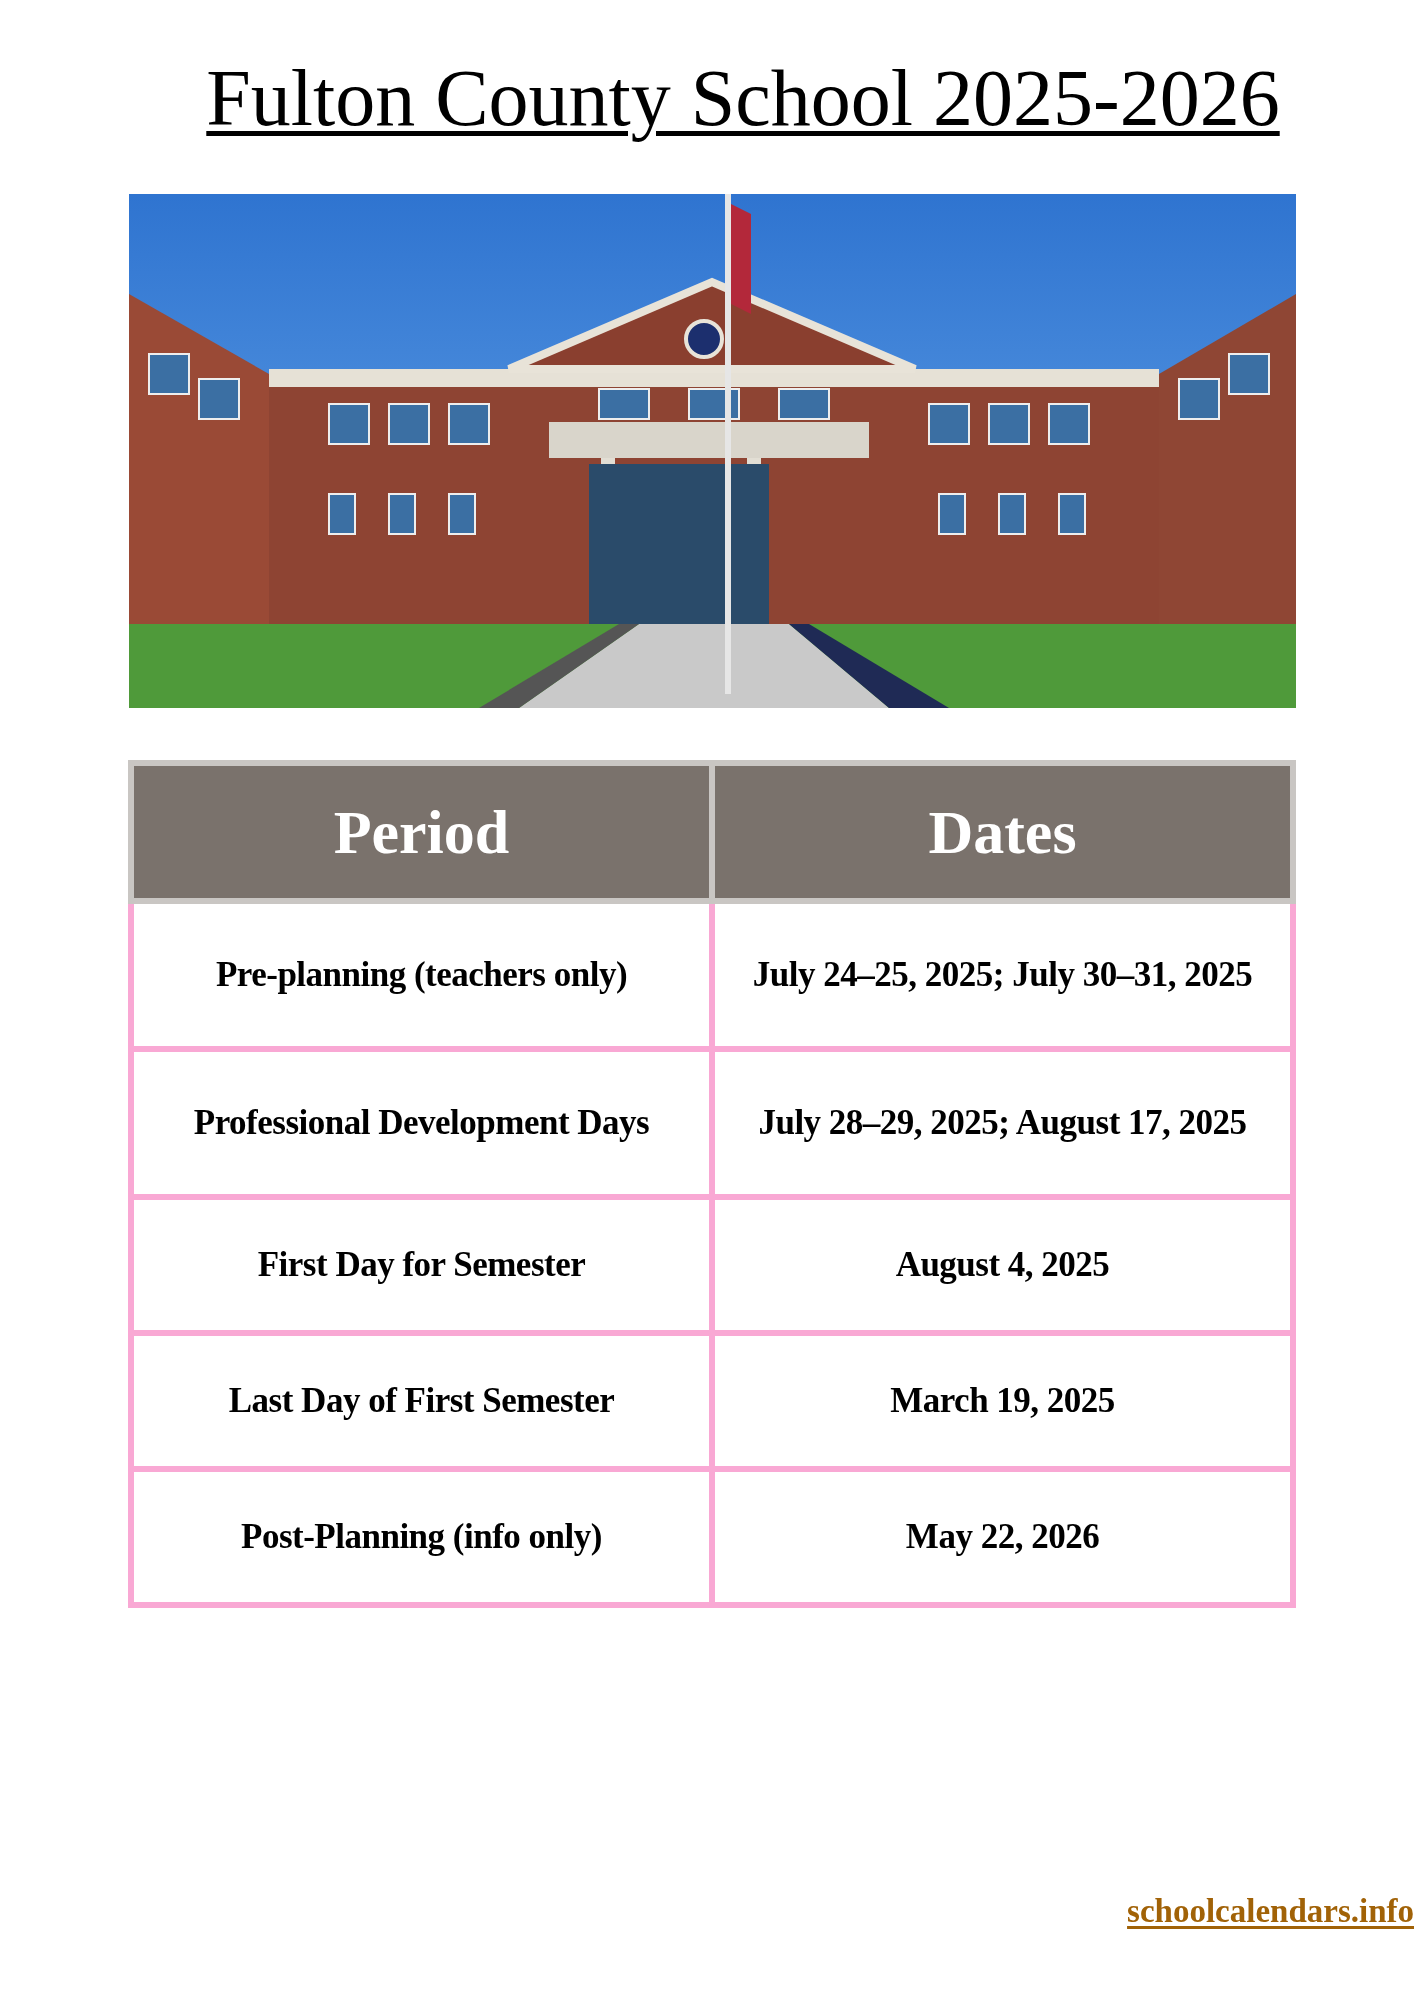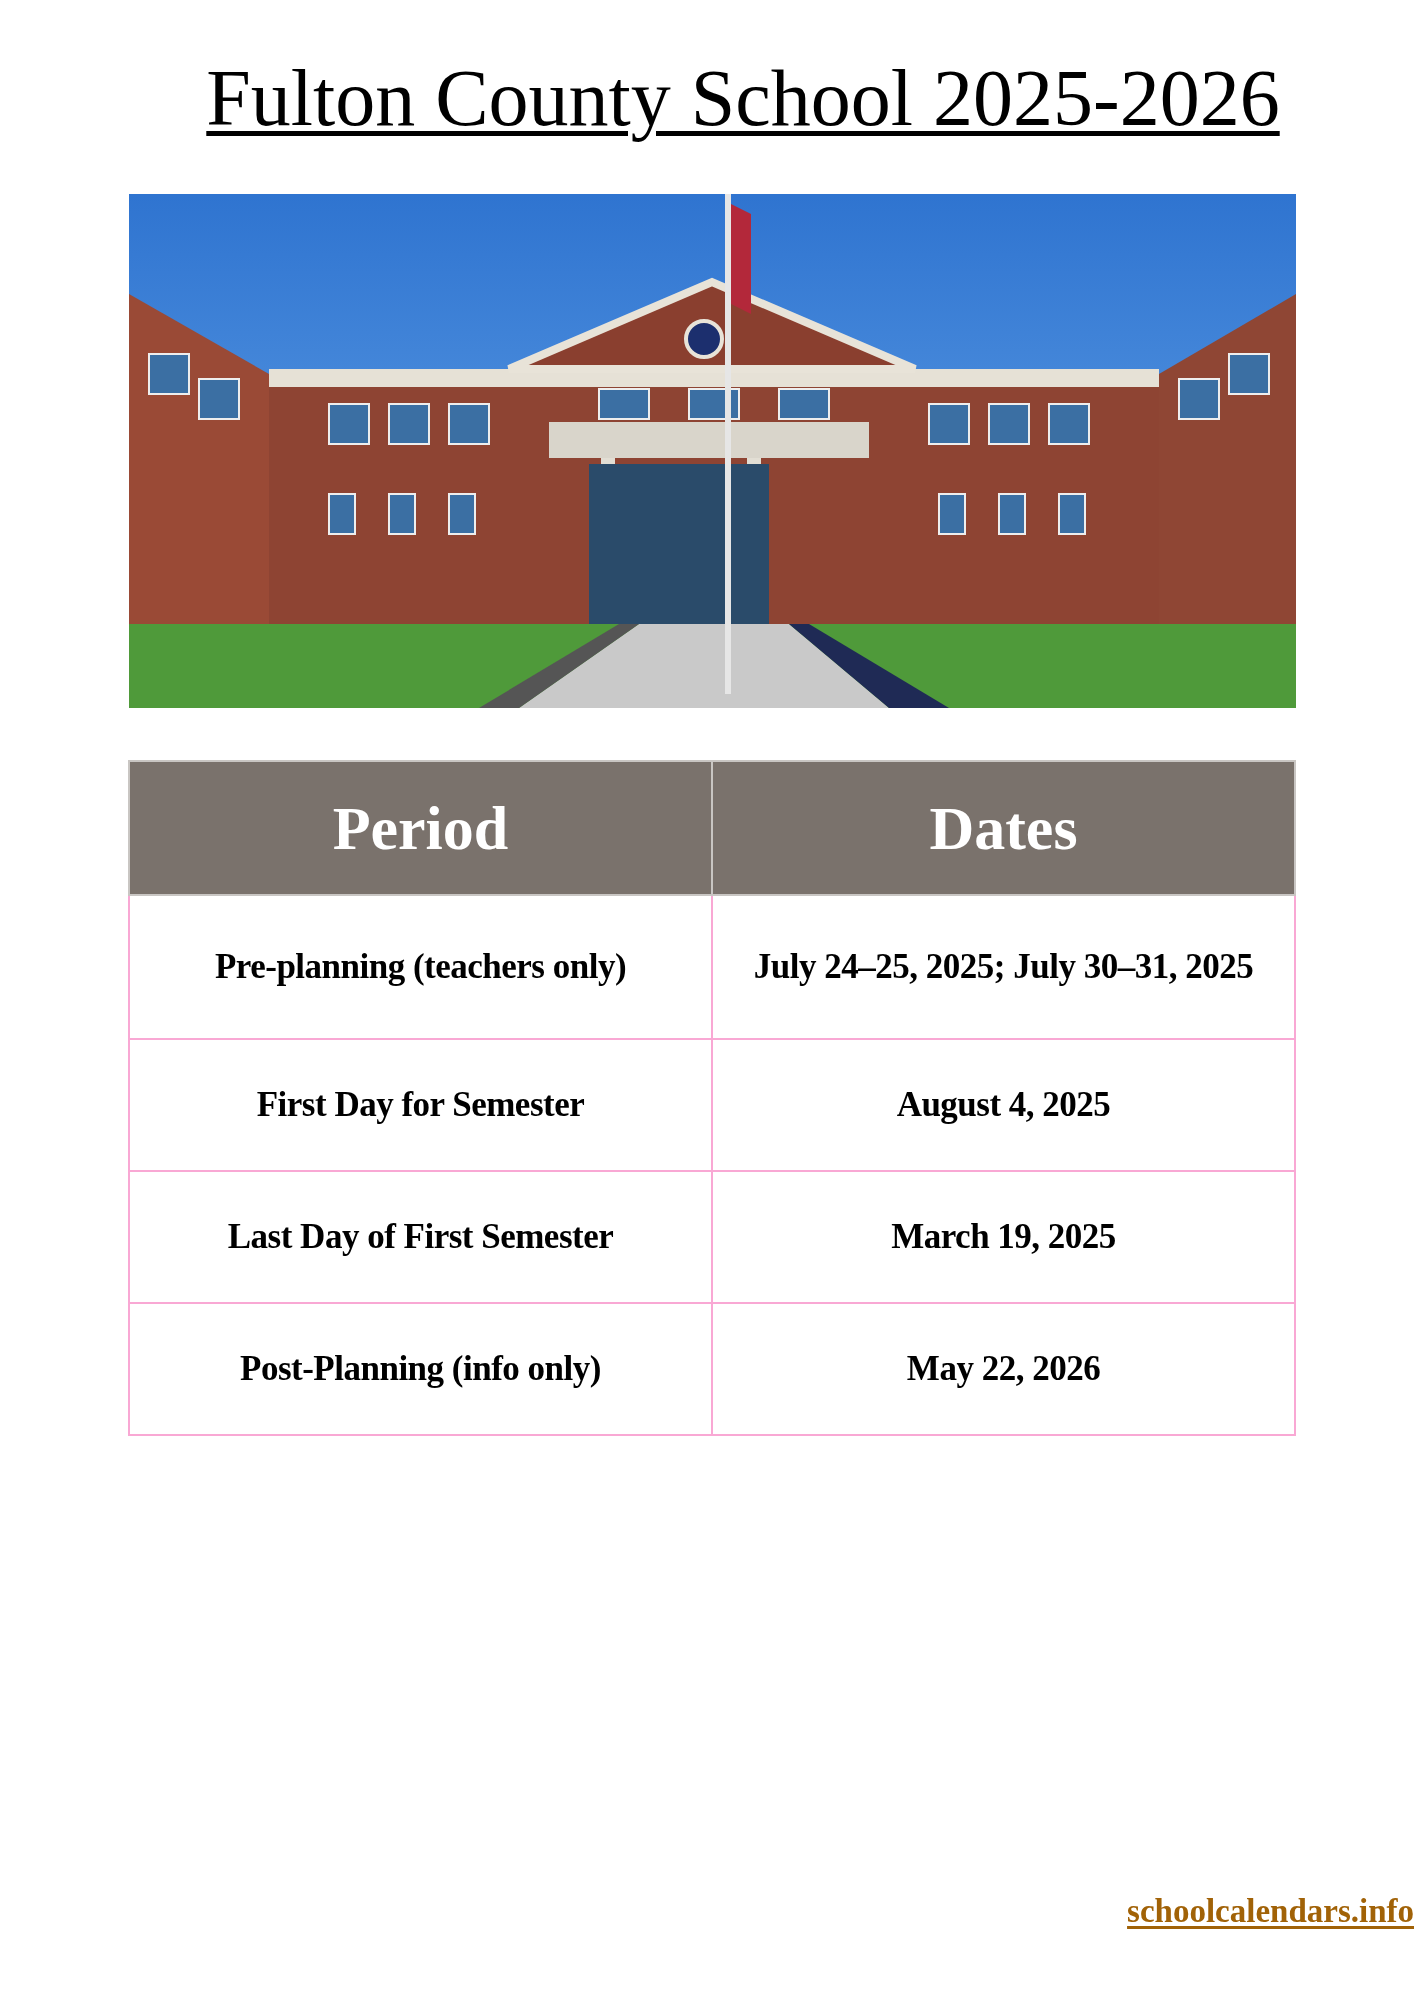--- a/index.html
+++ b/index.html
@@ -1,21 +1,21 @@
 <!DOCTYPE html>
 <html><head>
 <meta charset="utf-8">
 <style>
   html,body{margin:0;padding:0;background:#fff;}
   body{width:1414px;height:2000px;position:relative;overflow:hidden;font-family:"Liberation Serif","DejaVu Serif",serif;color:#000;}
   .title{position:absolute;left:0;width:1414px;top:58px;text-align:center;font-size:80px;line-height:1;text-decoration:underline;text-decoration-thickness:5px;text-underline-offset:6px;margin-left:36px;}
   .photo{position:absolute;left:129px;top:194px;width:1167px;height:514px;overflow:hidden;background:#3a7fd6;}
   .photo svg{display:block;width:100%;height:100%;}
   table{position:absolute;left:128px;top:760px;width:1168px;border-collapse:collapse;table-layout:fixed;}
-  th,td{border:2px solid #f9a8d4;text-align:center;vertical-align:middle;padding:0 6px;}
+  th,td{border:6px solid #f9a8d4;text-align:center;vertical-align:middle;padding:0 6px;}
   th{background:#7a726c;color:#fff;font-size:62px;font-weight:bold;height:132px;border-color:#c9c6c3;}
   td{font-size:35px;font-weight:bold;letter-spacing:-0.5px;}
   tr.r td{height:142px;border-radius:12px;}
   tr.s td{height:130px;}
   .footer{position:absolute;left:0;width:1414px;top:1893px;text-align:right;font-size:33px;font-weight:bold;text-decoration:underline;text-decoration-thickness:3px;text-underline-offset:4px;color:#a16207;}
 </style>
 </head>
 <body>
 
 <div class="title">Fulton County School 2025-2026</div>
@@ -84,20 +84,24 @@
     <tr>
       <th>Period</th>
       <th>Dates</th>
     </tr>
   </thead>
   <tbody>
     <tr class="r">
       <td>Pre-planning (teachers only)</td>
       <td>July 24–25, 2025; July 30–31, 2025</td>
     </tr>
+    <tr class="r">
+      <td>Professional Development Days</td>
+      <td>July 28–29, 2025; August 17, 2025</td>
+    </tr>
     <tr class="s">
       <td>First Day for Semester</td>
       <td>August 4, 2025</td>
     </tr>
     <tr class="s">
       <td>Last Day of First Semester</td>
       <td>March 19, 2025</td>
     </tr>
     <tr class="s">
       <td>Post-Planning (info only)</td>

